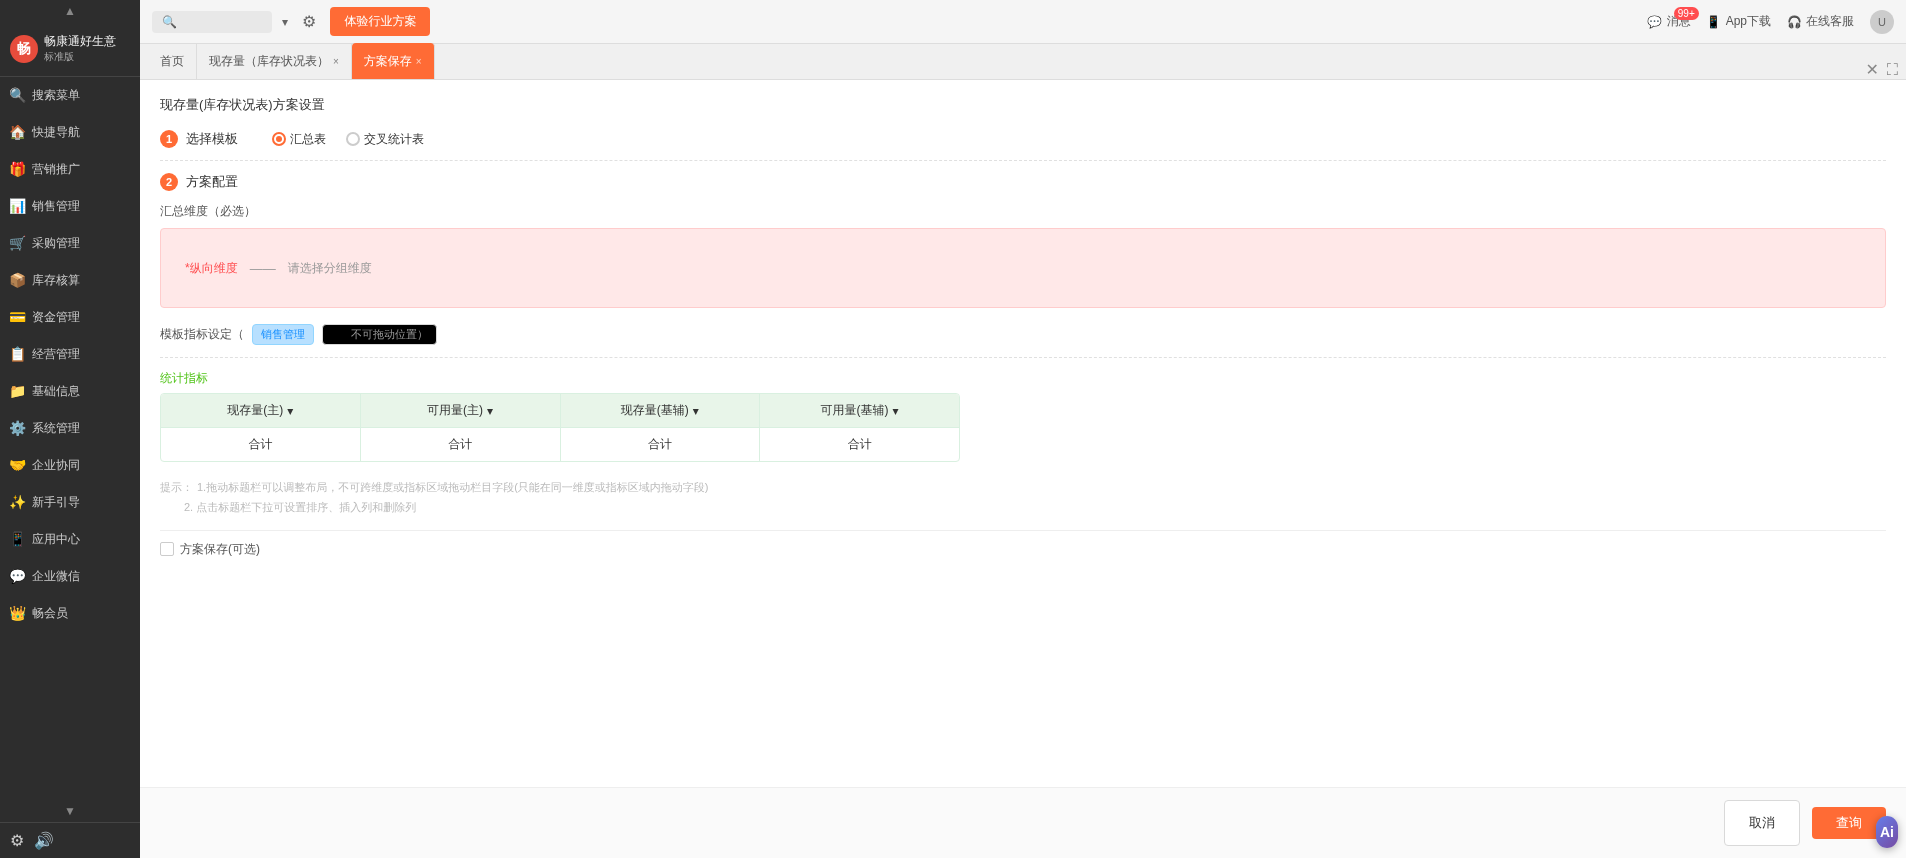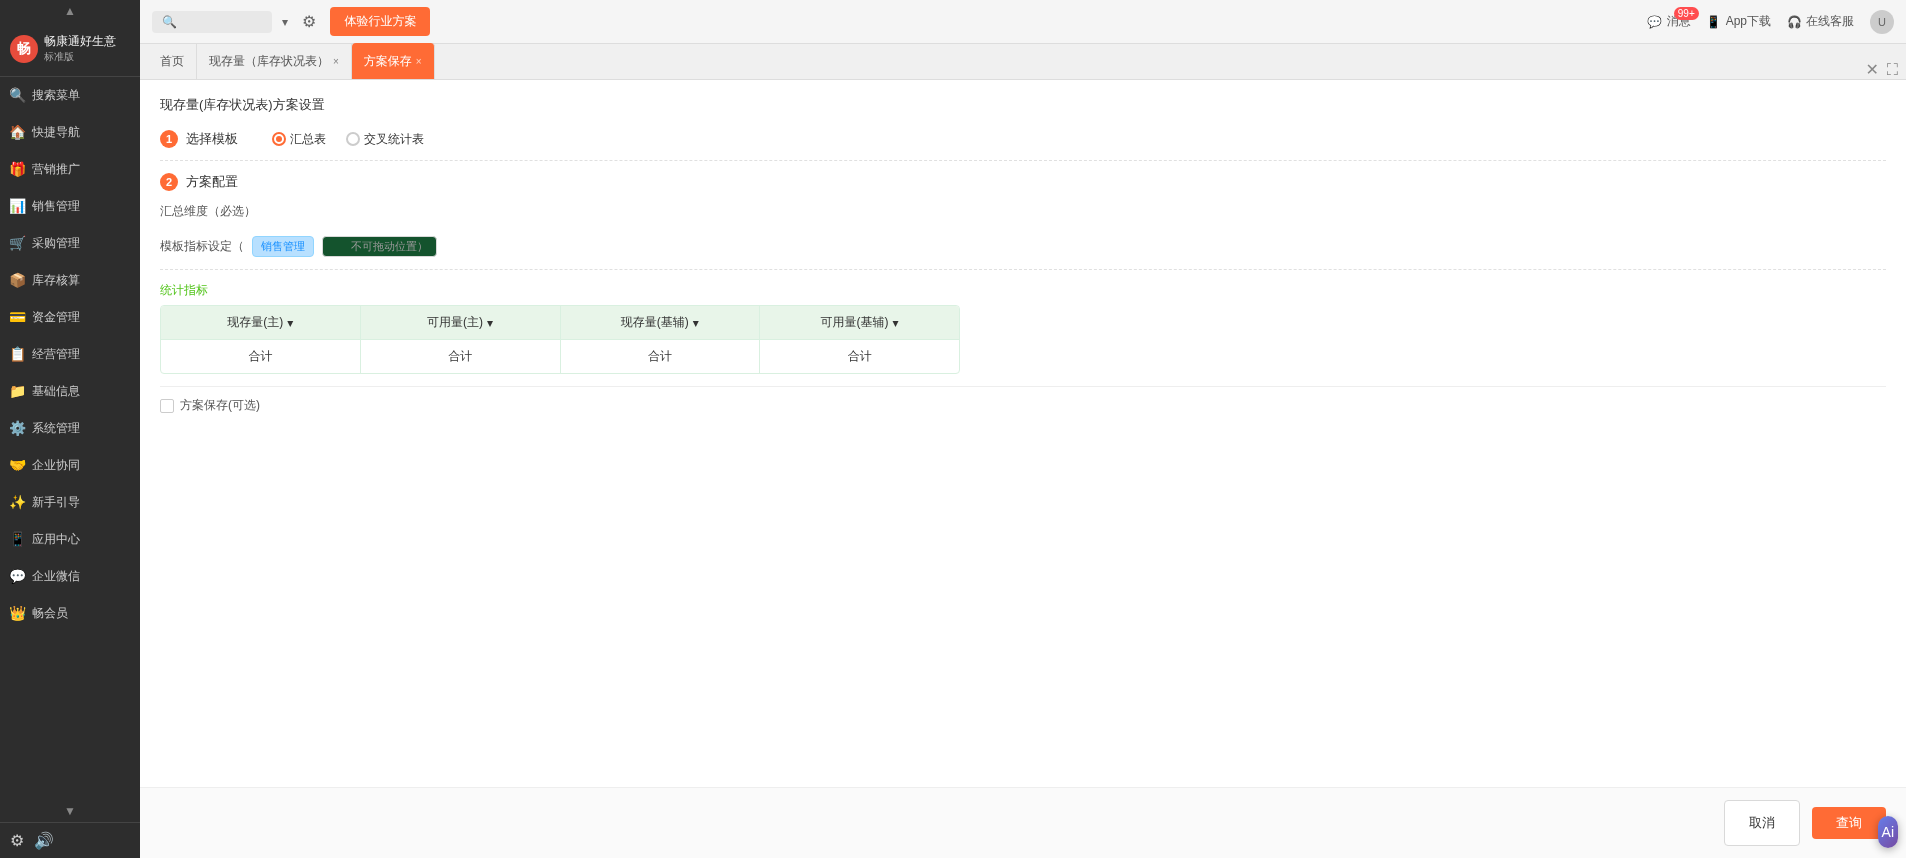--- a/index.html
+++ b/index.html
@@ -210,21 +210,21 @@
       border-radius: 4px;
       padding: 2px 8px;
       font-size: 11px;
     }
     .indicator-tag.movable {
       background: #b8e0ff;
       color: #1890ff;
       border: 1px solid #91d5ff;
     }
     .indicator-tag.immovable {
-      background: #14532d;
+      background: #000000;
       color: #999;
       border: 1px solid #d9d9d9;
       padding-left: 28px;
     }
 
     
     .stats-label {
       font-size: 12px; color: #52c41a;
       margin: 12px 0 6px 0;
       font-weight: 500;
@@ -292,21 +292,21 @@
       border-radius: 4px; padding: 7px 24px;
       font-size: 13px; color: white; cursor: pointer;
     }
 
     
     .ai-float-btn {
       position: fixed;
       bottom: 10px; right: 8px;
       background: linear-gradient(135deg, #667eea, #764ba2);
       color: white; border-radius: 20px;
-      padding: 8px 4px; font-size: 14px; font-weight: normal;
+      padding: 8px 4px; font-size: 14px; font-weight: bold;
       cursor: pointer;
       box-shadow: 0 2px 8px rgba(0,0,0,0.3);
     }
 
     
     .scroll-arrow {
       text-align: center; color: #888; padding: 4px 0; cursor: pointer;
       font-size: 12px;
     }
   </style>
@@ -470,20 +470,25 @@
     <hr class="divider">
 
     <div class="section">
       <div class="section-header">
         <div class="section-num">2</div>
         <span class="section-title">方案配置</span>
       </div>
 
       <div class="dimension-label">汇总维度（必选）</div>
 
+      <div class="dimension-box">
+        <span class="dimension-required">*纵向维度</span>
+        <span class="dimension-dash">——</span>
+        <span class="dimension-placeholder">请选择分组维度</span>
+      </div>
 
       <div class="indicator-settings">
         <span>模板指标设定（</span>
         <span class="indicator-tag movable">销售管理</span>
         <span class="indicator-tag immovable">不可拖动位置）</span>
       </div>
 
       <hr class="divider">
 
       <div class="stats-label">统计指标</div>
@@ -507,20 +512,29 @@
           </div>
         </div>
         <div class="stats-table-row">
           <div class="stats-col-cell">合计</div>
           <div class="stats-col-cell">合计</div>
           <div class="stats-col-cell">合计</div>
           <div class="stats-col-cell">合计</div>
         </div>
       </div>
 
+      <div class="hints">
+        <div class="hint-line">
+          <span>提示：</span>
+          <span>1.拖动标题栏可以调整布局，不可跨维度或指标区域拖动栏目字段(只能在同一维度或指标区域内拖动字段)</span>
+        </div>
+        <div class="hint-line">
+          <span style="padding-left:24px;">2. 点击标题栏下拉可设置排序、插入列和删除列</span>
+        </div>
+      </div>
     </div>
 
     <div class="save-checkbox-row">
       <div class="checkbox-box"></div>
       <span>方案保存(可选)</span>
     </div>
 
   </div>
 
   <div class="footer-bar">

